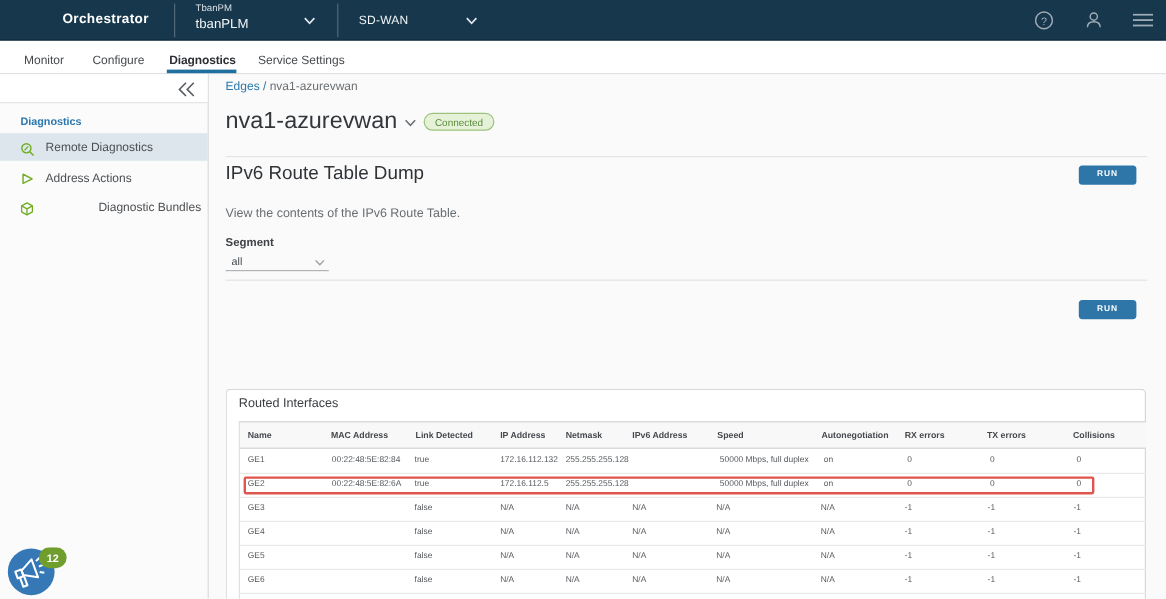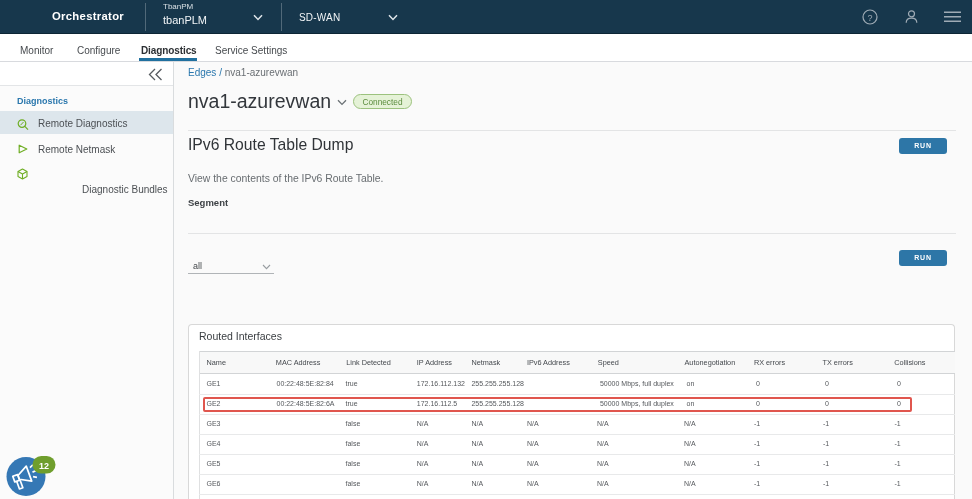--- a/index.html
+++ b/index.html
@@ -34,32 +34,32 @@
 .crumb { position:absolute; left:13px; top:5px; font-size:10px; }
 .crumb a { color:#2a77ad; text-decoration:none; }
 .crumb span { color:#6a6f74; }
 .title { position:absolute; left:13px; top:28px; font-size:19.5px; color:#33373c; letter-spacing:0; }
 .pill { position:absolute; left:178px; top:31.5px; width:59px; height:15.5px; border:1px solid #9cc27e; border-radius:8px; background:#e5f2d7; color:#5b8c3e; font-size:8.3px; line-height:14px; text-align:center; }
 .hr { position:absolute; left:13px; width:768px; height:1px; background:#e3e4e5; }
 .h2 { position:absolute; left:13px; font-size:15.7px; color:#303438; }
 .runbtn { position:absolute; left:724px; width:48px; height:16px; background:#2d76a7; border-radius:3px; color:#fff; font-size:7px; font-weight:bold; letter-spacing:.8px; text-align:center; line-height:16px; }
 .para { position:absolute; left:13px; font-size:9.5px; color:#686d71; }
 .lbl { position:absolute; left:13px; font-size:9.5px; font-weight:bold; color:#3e4246; }
-.selbox { position:absolute; left:13px; top:151px; width:86px; height:13px; border-bottom:1px solid #b0b4b7; font-size:9px; color:#44484c; padding-left:5px;margin-top:48px; }
+.selbox { position:absolute; left:13px; top:151px; width:86px; height:13px; border-bottom:1px solid #b0b4b7; font-size:9px; color:#44484c; padding-left:5px; }
 .testdur { position:absolute; left:474px; top:246.5px; width:307px; text-align:right; font-size:7.7px; font-weight:bold; color:#46494d; }
 
 
 #card { position:absolute; left:13px; top:261.5px; width:767px; height:176px; background:#fff; border:1px solid #d8d8d8; border-radius:4px 4px 0 0; border-bottom:none; }
 #card .cardtitle { position:absolute; left:10px; top:5px; font-size:10.5px; color:#3a3e42; }
 #tbl { position:absolute; left:10px; top:26px; width:756px; height:150px; }
 #tbl .hrow { position:absolute; left:0; top:0; width:756px; height:23px; background:#f8f8f8; border-top:1px solid #d2d4d6; border-bottom:1px solid #d2d4d6; }
 #tbl .rline { position:absolute; left:0; width:756px; height:1px; background:#e8e9ea; }
 #tbl .lline { position:absolute; left:0; top:0; width:1px; height:150px; background:#dfe0e1; }
 #tbl span { position:absolute; font-size:7px; color:#55585c; white-space:nowrap; line-height:normal; }
-#tbl .hd { font-weight:normal; font-size:7.3px; color:#45494e; }
+#tbl .hd { font-weight:bold; font-size:7.3px; color:#45494e; }
 #redbox { position:absolute; border:2px solid #e0564e; border-radius:2px; }
 </style>
 </head>
 <body>
 
 <div id="topbar">
   <div class="brand">Orchestrator</div>
   <div class="vsep" style="left:145px;"></div>
   <div class="ent1">TbanPM</div>
   <div class="ent2">tbanPLM</div>
@@ -103,26 +103,26 @@
   <div class="sel"></div>
   <svg class="abs" style="left:16.5px; top:56.5px;" width="12" height="11" viewBox="0 0 12 11">
     <circle cx="5" cy="4.6" r="3.8" fill="none" stroke="#6fae24" stroke-width="1.2"></circle>
     <path d="M6.5 3 L3.5 6.2" stroke="#6fae24" stroke-width="1"></path>
     <path d="M7.8 7.4 L11 10.6" stroke="#6fae24" stroke-width="1.2"></path>
   </svg>
   <div class="item" style="top:56px;">Remote Diagnostics</div>
   <svg class="abs" style="left:17.5px; top:81.5px;" width="10" height="10" viewBox="0 0 10 10">
     <path d="M1.2 1.2 L8.8 5 L1.2 8.8 Z" fill="none" stroke="#6fae24" stroke-width="1.2" stroke-linejoin="round"></path>
   </svg>
-  <div class="item" style="top:82px;">Remote Netmask</div>
+  <div class="item" style="top:82px;">Address Actions</div>
   <svg class="abs" style="left:17px; top:105.5px;" width="11" height="12" viewBox="0 0 11 12">
     <path d="M5.5 1 L10 3.5 L10 8.5 L5.5 11 L1 8.5 L1 3.5 Z" fill="none" stroke="#6fae24" stroke-width="1.1" stroke-linejoin="round"></path>
     <path d="M1 3.5 L5.5 6 L10 3.5 M5.5 6 L5.5 11" fill="none" stroke="#6fae24" stroke-width="1.1" stroke-linejoin="round"></path>
   </svg>
-  <div class="item" style="top:122px;padding-left:44px;">Diagnostic Bundles</div>
+  <div class="item" style="top:106px;padding-left:44px;">Diagnostic Bundles</div>
 </div>
 
 <div id="main">
   <div class="crumb"><a>Edges /</a> <span>nva1-azurevwan</span></div>
   <div class="title">nva1-azurevwan</div>
   <svg class="abs" style="left:162px; top:36.5px;" width="10" height="7" viewBox="0 0 10 7">
       <path d="M1 1.2 L5 5.4 L9 1.2" fill="none" stroke="#6a7074" stroke-width="1.3"></path>
     </svg>
   <div class="pill">Connected</div>
   <div class="hr" style="top:68px;"></div>

